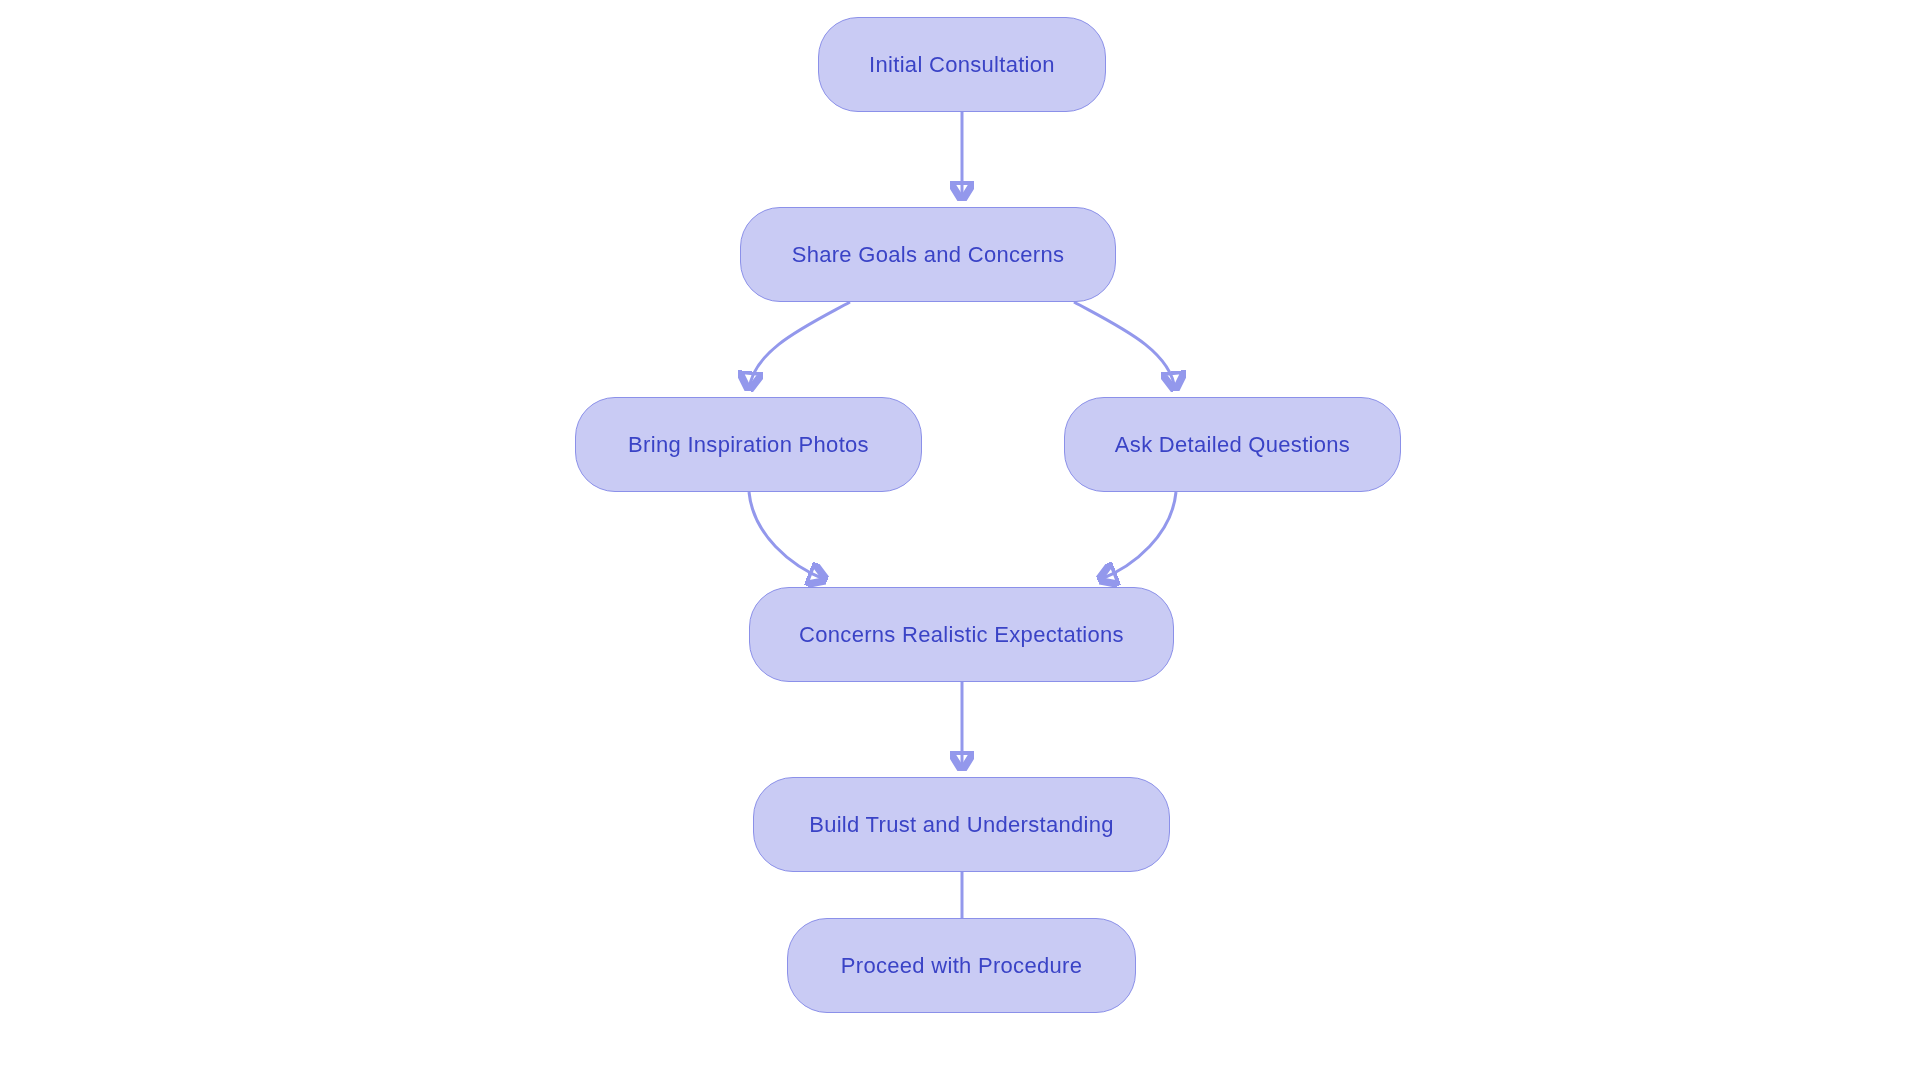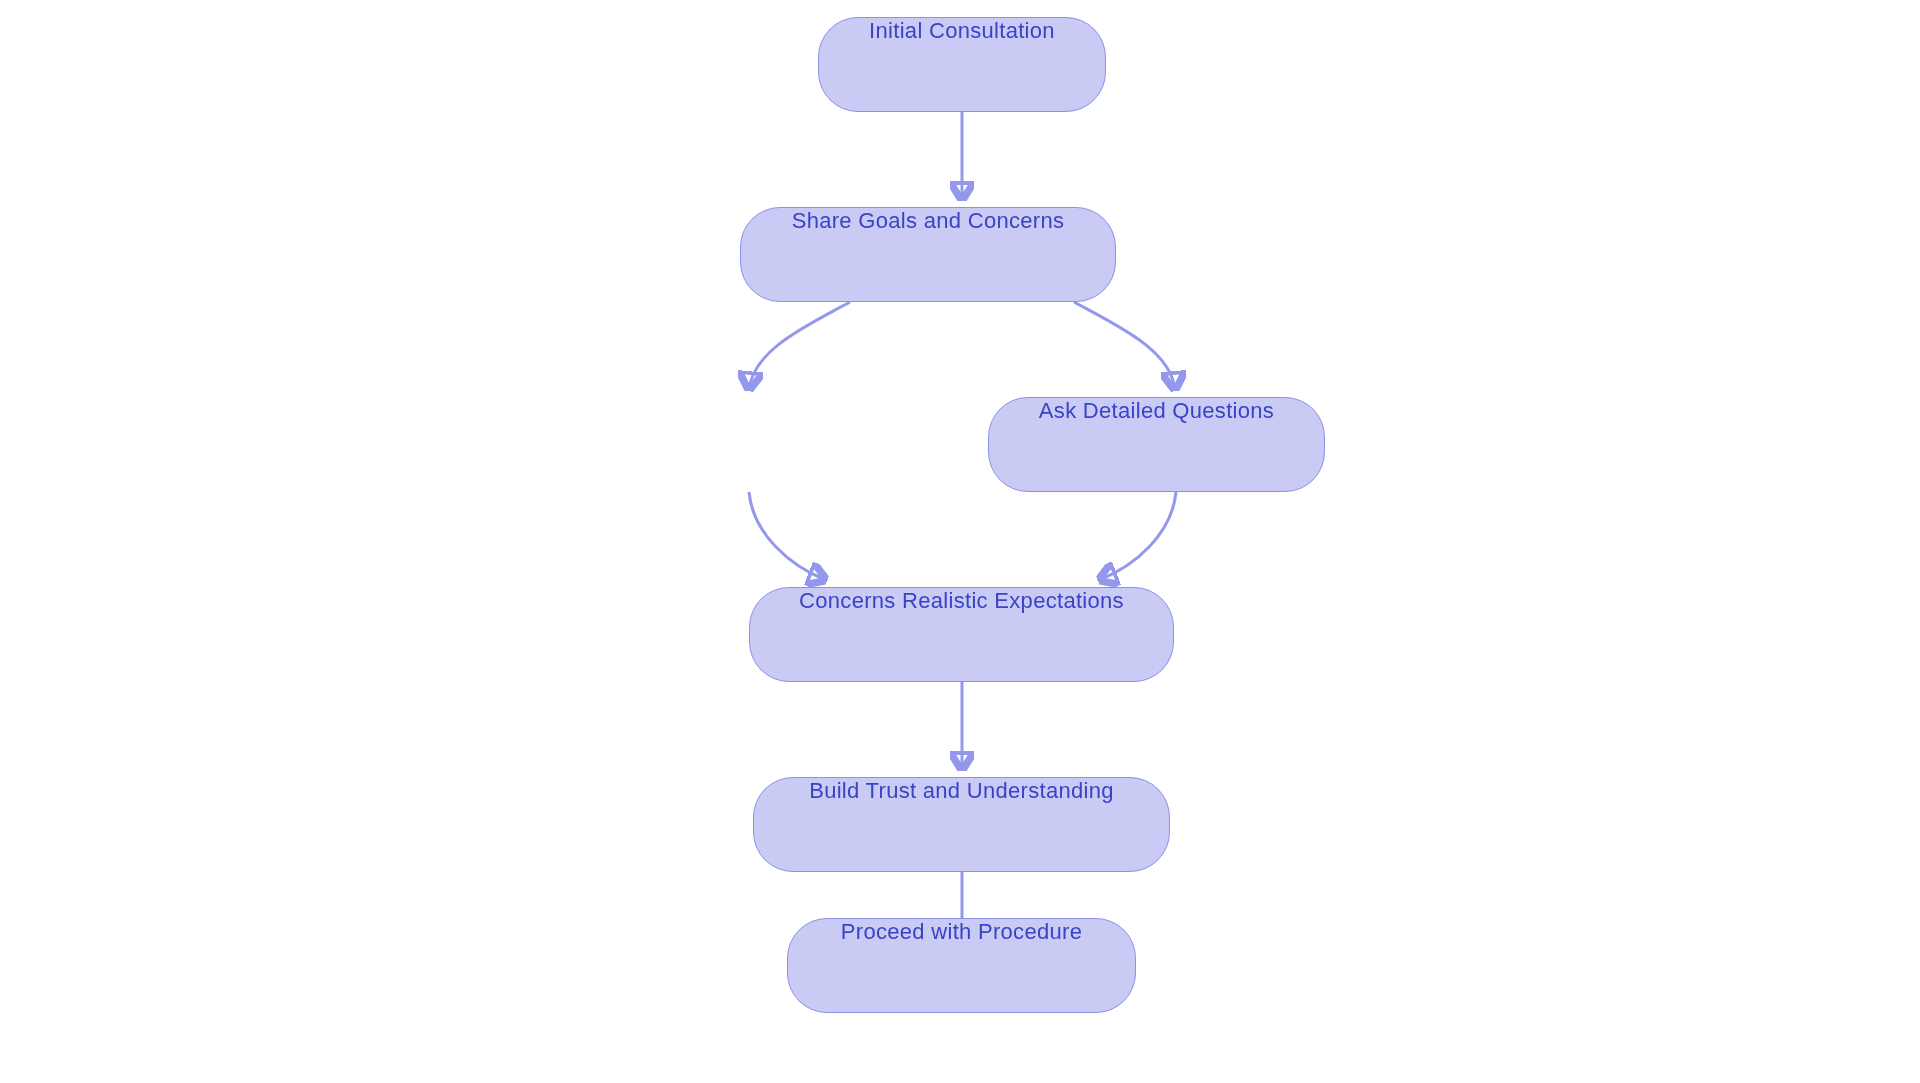--- a/index.html
+++ b/index.html
@@ -25,35 +25,35 @@
     width: 1920px; height: 1083px;
   }
   .edges path { stroke: var(--edge); stroke-width: 3; fill: none; }
   .node {
     position: absolute;
     height: 95px;
     border-radius: 40px;
     background: var(--node-fill);
     border: 1.5px solid var(--node-border);
     display: flex;
-    align-items: flex-start;
+    align-items: center;
     justify-content: center;
     text-align: center;
   }
   .node .label {
     color: var(--node-text);
     font-size: 22px;
     letter-spacing: 0.3px;
     white-space: nowrap;
   }
   
   .n-initial     { left: 818px;  top: 17px;  width: 288px; }
   .n-share       { left: 740px;  top: 207px; width: 376px; }
   .n-photos      { left: 575px;  top: 397px; width: 347px; }
-  .n-questions   { left: 988px; top: 397px; width: 337px; }
+  .n-questions   { left: 1064px; top: 397px; width: 337px; }
   .n-expect      { left: 749px;  top: 587px; width: 425px; }
   .n-trust       { left: 753px;  top: 777px; width: 417px; }
   .n-proceed     { left: 787px;  top: 918px; width: 349px; }
 </style>
 </head>
 <body>
 
 <div class="canvas">
 
   <svg class="edges" viewBox="0 0 1920 1083" xmlns="http://www.w3.org/2000/svg">
@@ -72,20 +72,23 @@
   </svg>
 
   <div class="node n-initial">
     <span class="label">Initial Consultation</span>
   </div>
 
   <div class="node n-share">
     <span class="label">Share Goals and Concerns</span>
   </div>
 
+  <div class="node n-photos">
+    <span class="label">Bring Inspiration Photos</span>
+  </div>
 
   <div class="node n-questions">
     <span class="label">Ask Detailed Questions</span>
   </div>
 
   <div class="node n-expect">
     <span class="label">Concerns Realistic Expectations</span>
   </div>
 
   <div class="node n-trust">

